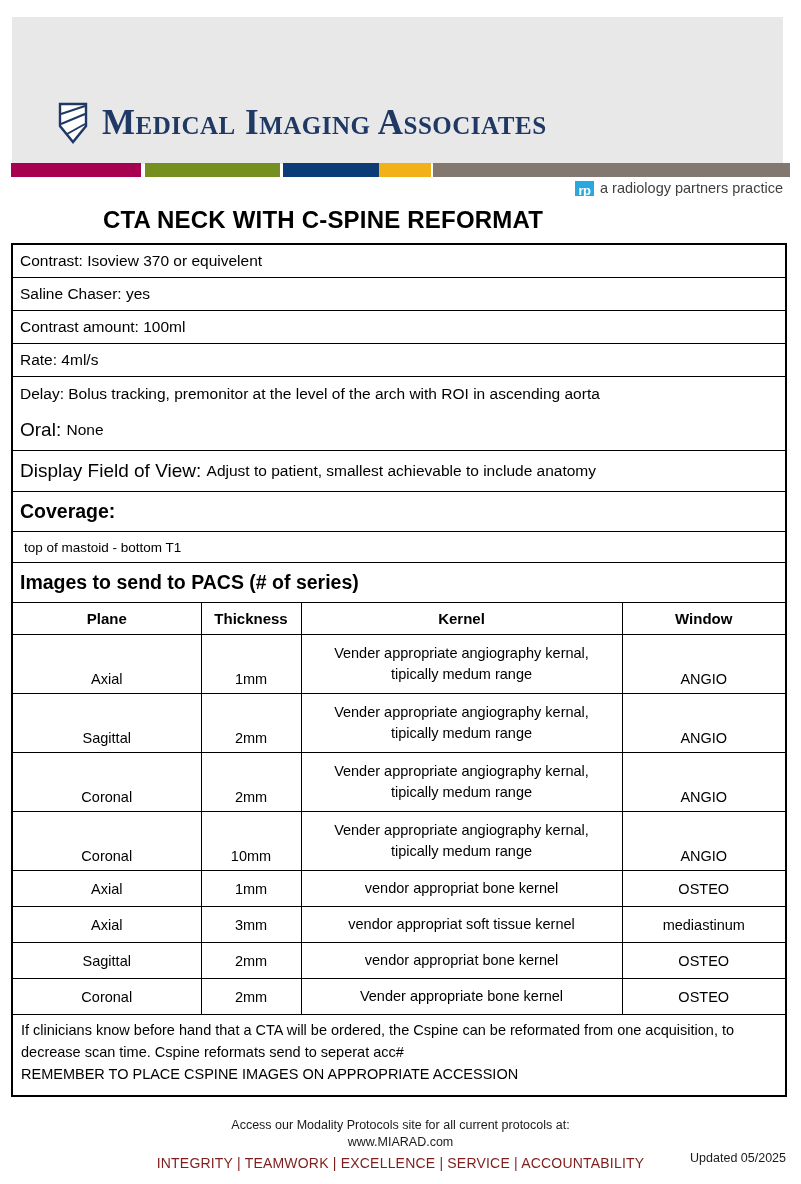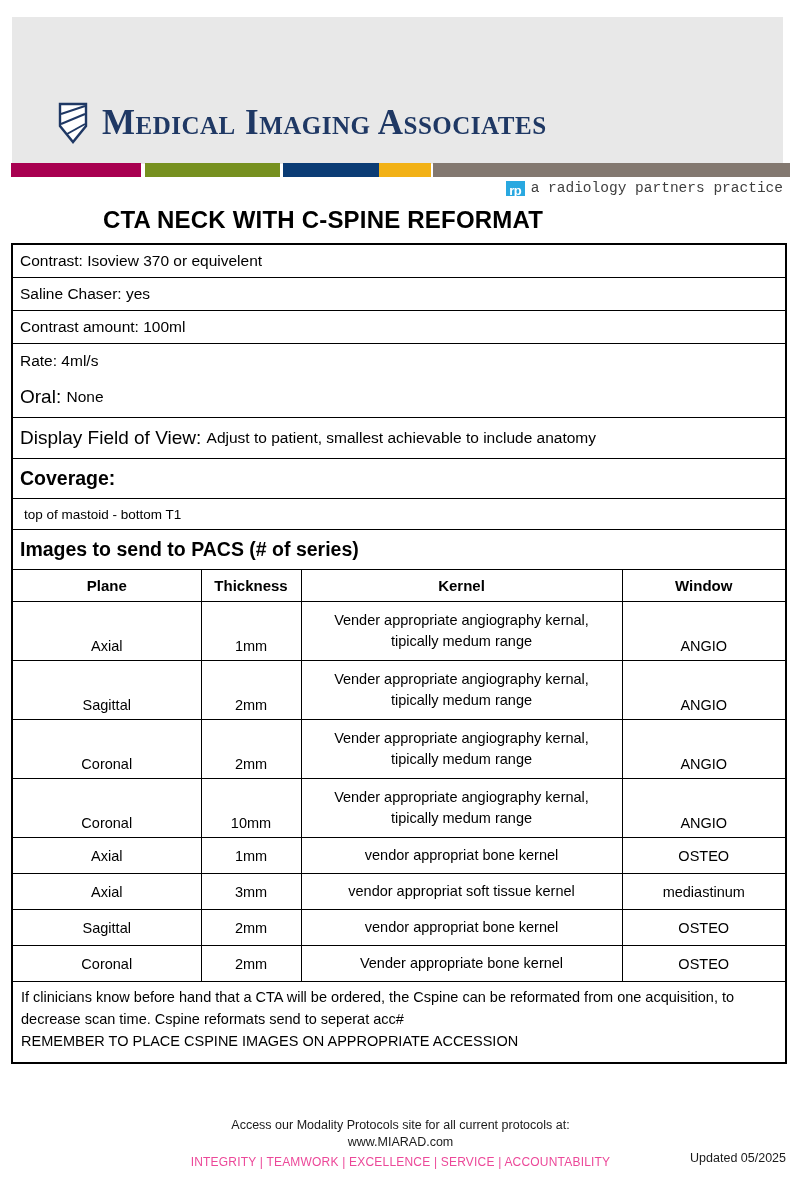--- a/index.html
+++ b/index.html
@@ -81,21 +81,20 @@
     font-size: 13px;
     font-weight: bold;
     line-height: 19px;
     text-align: center;
     letter-spacing: -0.5px;
   }
   .rp-text {
     font-size: 14.5px;
     color: #3f3f3f;
     white-space: nowrap;
-    font-family: Liberation Mono, monospace;
   }
 
   
   .doc-title {
     position: absolute;
     left: 0;
     top: 206px;
     width: 646px;
     text-align: center;
     font-size: 24px;
@@ -196,22 +195,22 @@
   .footer {
     position: absolute;
     left: 0;
     top: 1118px;
     width: 801px;
     text-align: center;
   }
   .footer .f1 { font-size: 12.5px; color: #1a1a1a; }
   .footer .f2 { font-size: 12.5px; color: #1a1a1a; margin-top: 3px; }
   .footer .f3 {
-    font-size: 12px;
-    color: #ec4899;
+    font-size: 14px;
+    color: #7f1d1d;
     margin-top: 6px;
     letter-spacing: 0.2px;
   }
   .updated {
     position: absolute;
     right: 15px;
     top: 1151px;
     font-size: 12.5px;
     color: #1a1a1a;
   }
@@ -246,20 +245,21 @@
 
 <div class="doc-title">CTA NECK WITH C-SPINE REFORMAT</div>
 
 <div class="sheet">
 
   <div id="protocol-rows">
       <div class="row r-plain">Contrast: Isoview 370 or equivelent</div>
       <div class="row r-plain">Saline Chaser: yes</div>
       <div class="row r-plain">Contrast amount: 100ml</div>
       <div class="row r-plain">Rate: 4ml/s</div>
+      <div class="row r-plain">Delay: Bolus tracking, premonitor at the level of the arch with ROI in ascending aorta</div>
     </div>
 
   <div class="row r-big">
     <b>Oral:</b>&nbsp;<span class="sub">None</span>
   </div>
 
   <div class="row r-big">
     <b>Display Field of View:</b>&nbsp;<span class="sub">Adjust to patient, smallest achievable to include anatomy</span>
   </div>
 

